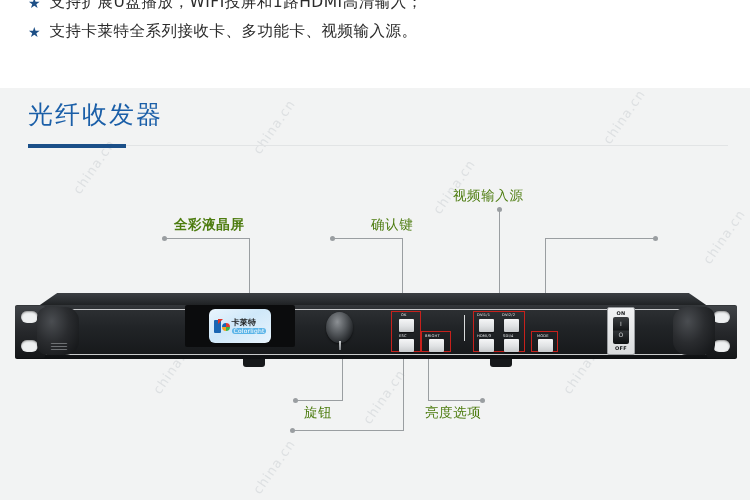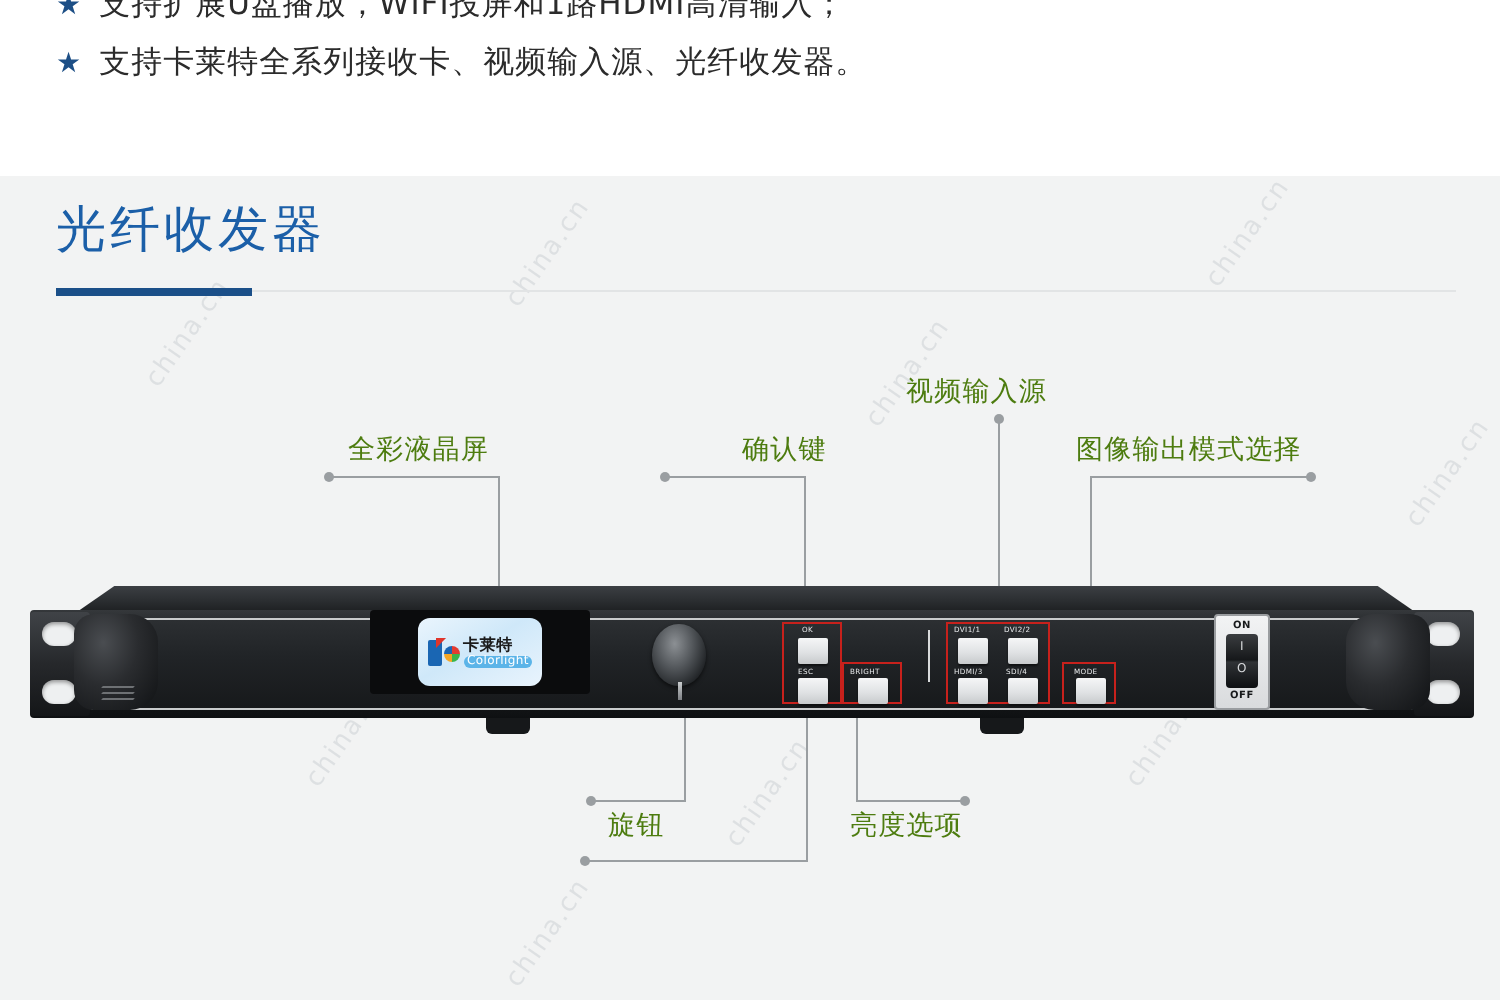--- a/index.html
+++ b/index.html
@@ -140,21 +140,21 @@
 
 <div class="page">
 
   <div class="top-band">
     <div class="bullet-row r1">
       <span class="star">★</span>
       <span class="bullet-text">支持扩展U盘播放，WIFI投屏和1路HDMI高清输入；</span>
     </div>
     <div class="bullet-row r2">
       <span class="star">★</span>
-      <span class="bullet-text">支持卡莱特全系列接收卡、视频输入源、光纤收发器。</span>
+      <span class="bullet-text">支持卡莱特全系列接收卡、多功能卡、视频输入源。</span>
     </div>
   </div>
 
   <div class="grey-area">
 
     <div class="wm" style="left:70px;top:100px;">china.cn</div>
     <div class="wm" style="left:250px;top:60px;">china.cn</div>
     <div class="wm" style="left:430px;top:120px;">china.cn</div>
     <div class="wm" style="left:600px;top:50px;">china.cn</div>
     <div class="wm" style="left:700px;top:170px;">china.cn</div>
@@ -167,35 +167,34 @@
     <div class="section-head">
       <div class="section-title">光纤收发器</div>
     </div>
     <div class="title-rule-long"></div>
     <div class="title-rule"></div>
   </div>
 
   <div class="dot" style="left:162px;top:236px;"></div>
   <div class="lead h" style="left:165px;top:238px;width:85px;"></div>
   <div class="lead v" style="left:249px;top:238px;height:72px;"></div>
-  <div class="ann" style="left:174px;top:216px;">全彩液晶屏</div>
+  <div class="ann" style="left:174px;top:216px;font-weight:bold;">全彩液晶屏</div>
 
   <div class="dot" style="left:330px;top:236px;"></div>
   <div class="lead h" style="left:333px;top:238px;width:70px;"></div>
   <div class="lead v" style="left:402px;top:238px;height:73px;"></div>
   <div class="ann" style="left:348px;top:216px;margin-left:23px;">确认键</div>
 
   <div class="dot" style="left:497px;top:207px;"></div>
   <div class="lead v" style="left:499px;top:210px;height:103px;"></div>
   <div class="ann" style="left:453px;top:187px;">视频输入源</div>
 
   <div class="dot" style="left:653px;top:236px;"></div>
   <div class="lead h" style="left:545px;top:238px;width:110px;"></div>
   <div class="lead v" style="left:545px;top:238px;height:73px;"></div>
-  <div class="ann" style="left:538px;top:216px;">图像输出模式选择</div>
 
   <div class="dot" style="left:293px;top:398px;"></div>
   <div class="lead h" style="left:296px;top:400px;width:47px;"></div>
   <div class="lead v" style="left:342px;top:352px;height:49px;"></div>
   <div class="ann" style="left:304px;top:404px;">旋钮</div>
 
   <div class="lead v" style="left:428px;top:352px;height:48px;"></div>
   <div class="lead h" style="left:428px;top:400px;width:54px;"></div>
   <div class="dot" style="left:480px;top:398px;"></div>
   <div class="ann" style="left:425px;top:404px;">亮度选项</div>

